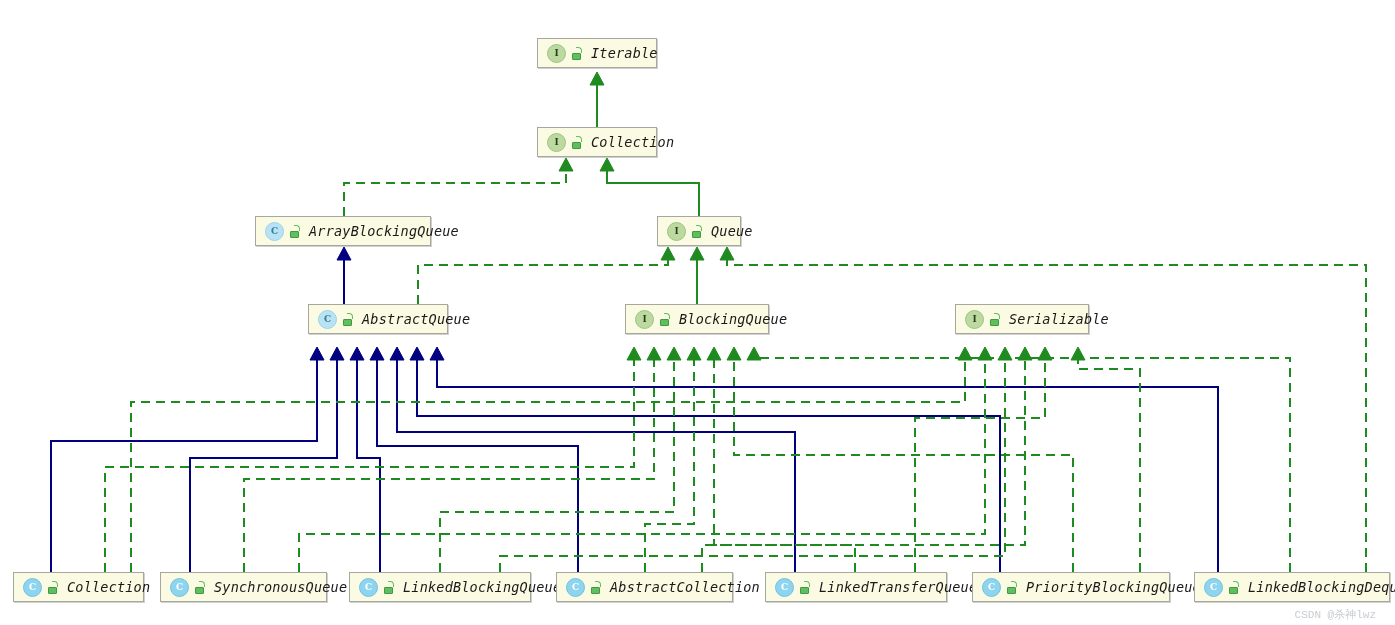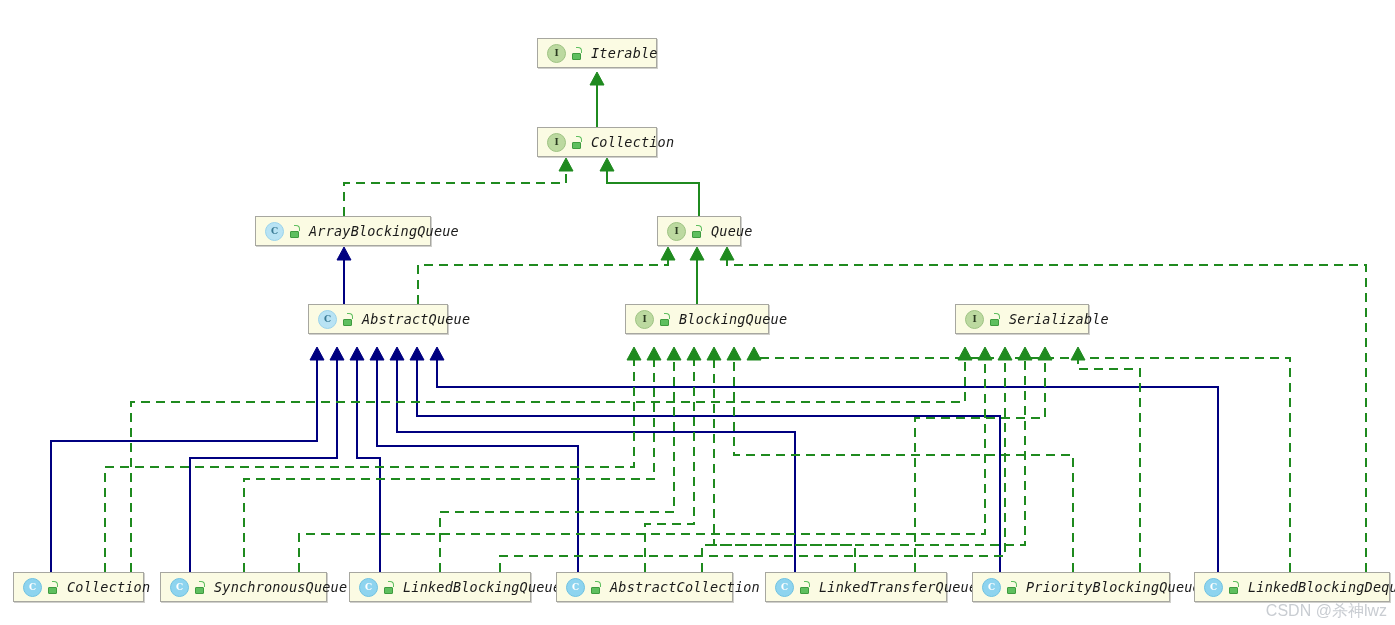--- a/index.html
+++ b/index.html
@@ -94,25 +94,25 @@
   .node-label {
     margin-left: 8px;
     font-size: 13.5px;
     color: #1a1a1a;
     white-space: nowrap;
     letter-spacing: 0.2px;
     font-style: italic;
   }
   #watermark {
     position: absolute;
-    right: 8px;
+    right: 19px;
     bottom: 3px;
-    font-size: 16px;
+    font-size: 11px;
     color: #c9cdd2;
-    font-family: Liberation Sans, sans-serif;
+    font-family: Liberation Mono, monospace;
     white-space: nowrap;
     user-select: none;
   }
 </style>
 </head>
 <body>
 
 <div id="diagram-root">
 
   <svg id="edge-layer" viewBox="0 0 1395 625" width="1395" height="625" xmlns="http://www.w3.org/2000/svg">

